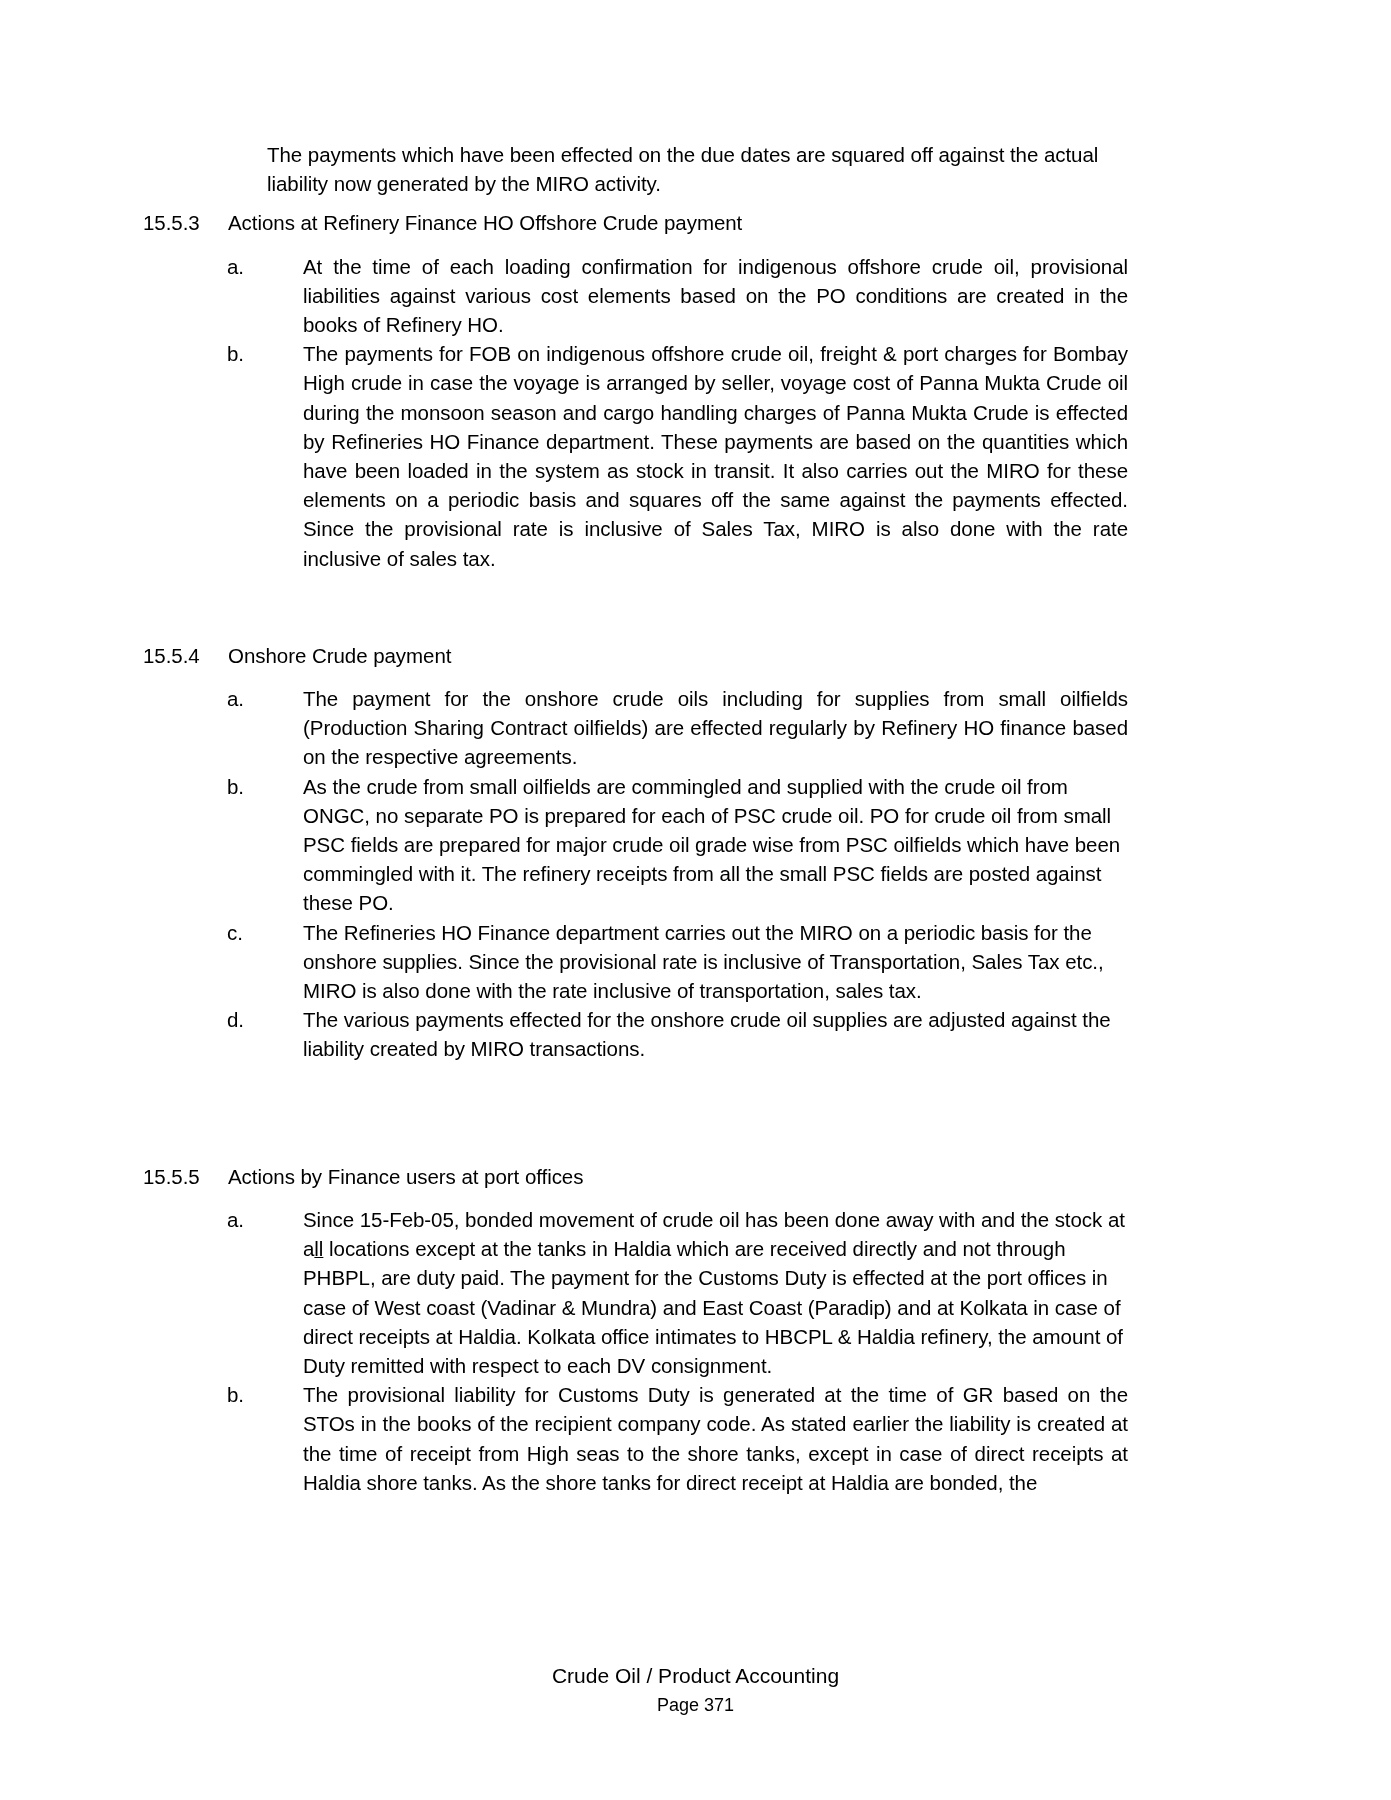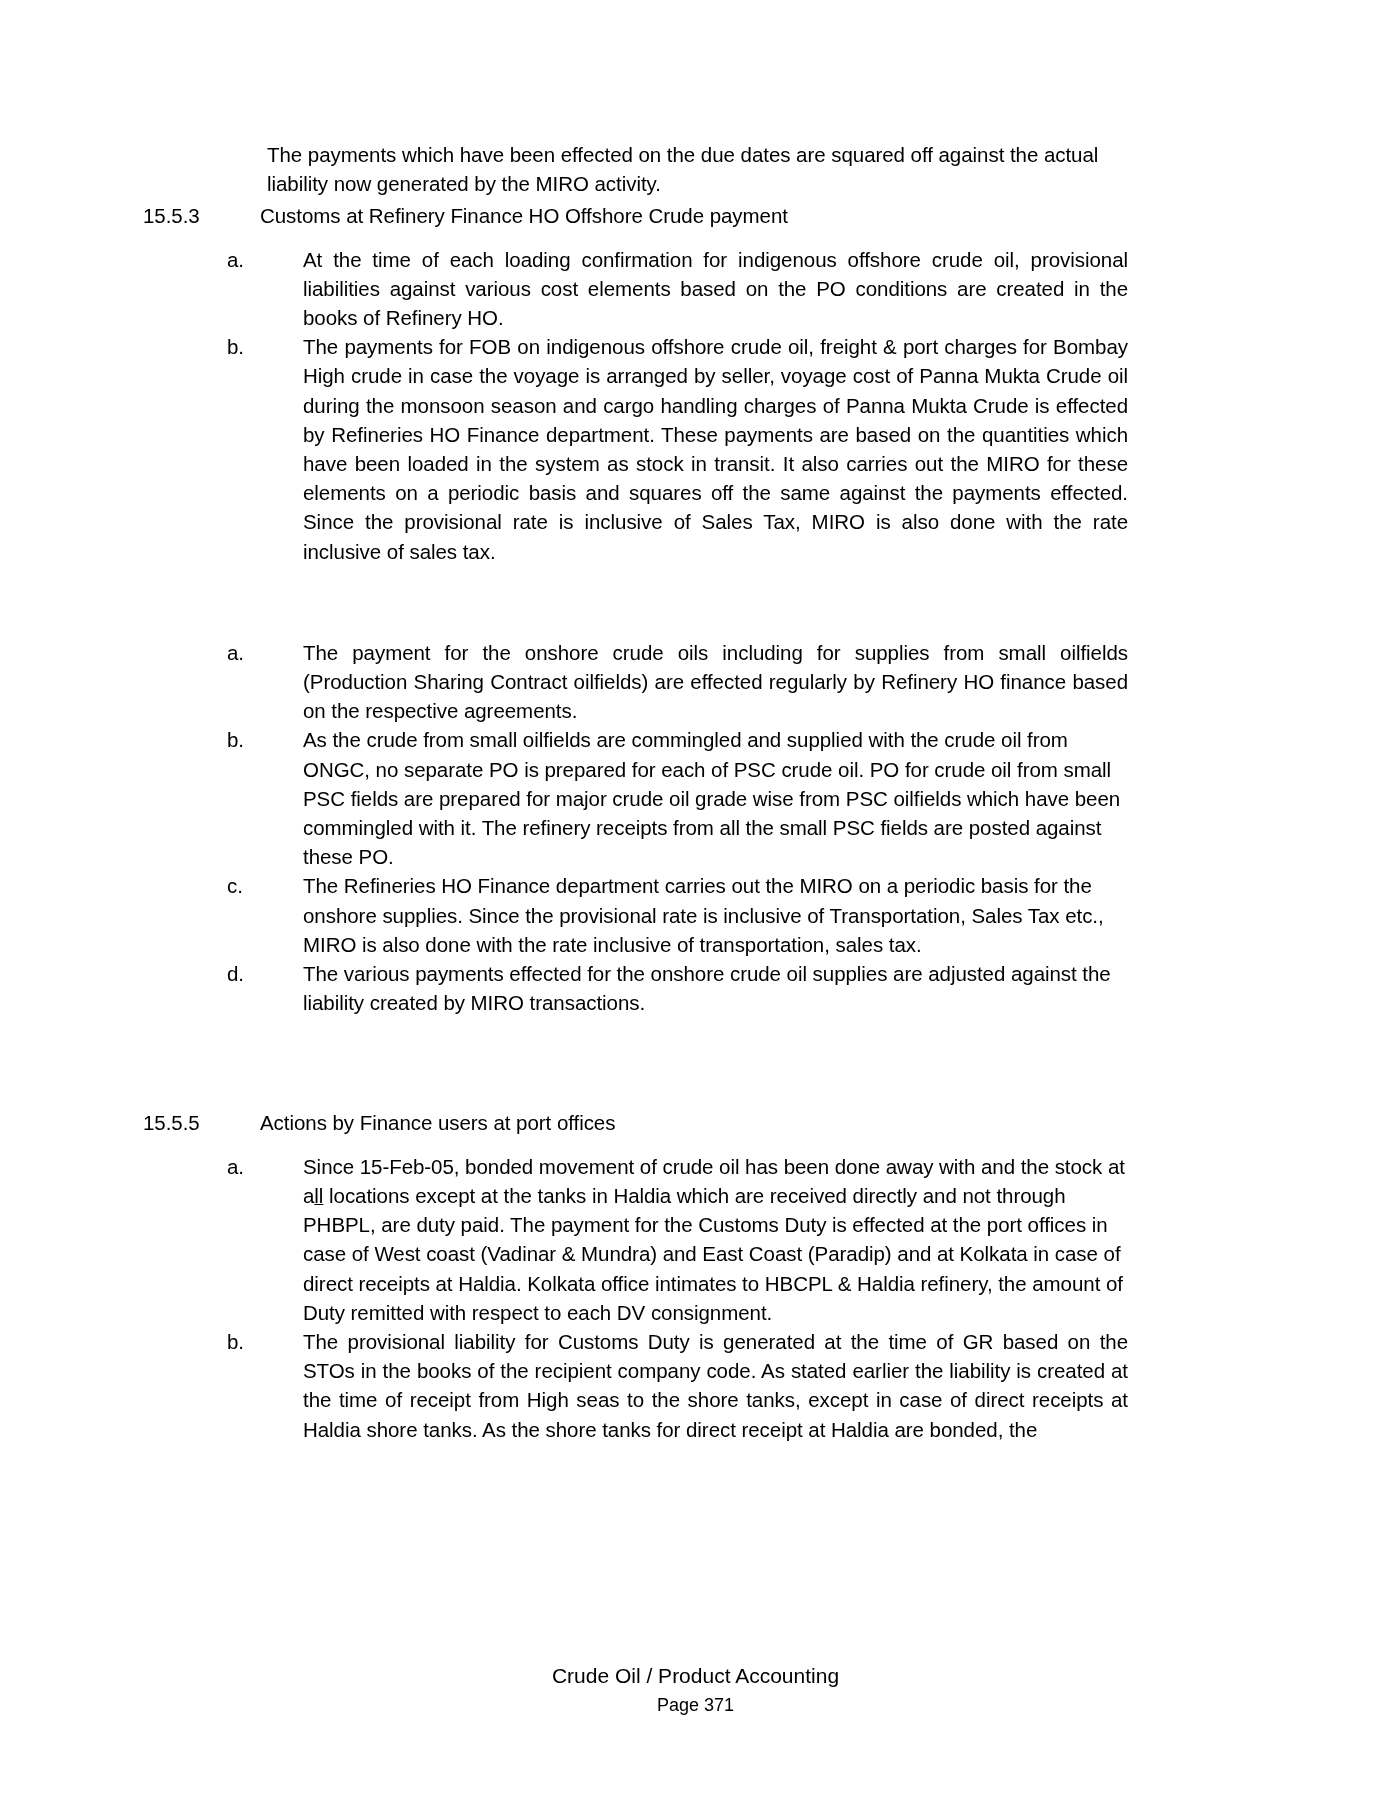--- a/index.html
+++ b/index.html
@@ -40,22 +40,21 @@
   .lead {
     margin: 0 0 0 124px;
     width: 861px;
     text-align: left;
   }
 
   
   .heading-row {
     display: flex;
     align-items: flex-start;
-    margin-top: 3px;
-    gap: 32px;
+    margin-top: 10px;
   }
   .heading-num {
     width: 85px;
     flex: 0 0 85px;
   }
   .heading-text {
     flex: 1 1 auto;
   }
 
   
@@ -109,38 +108,42 @@
 <body>
 
 <div class="page">
 
   <div class="content">
 
     <p class="txt lead left">The payments which have been effected on the due dates are squared off against the actual liability now generated by the MIRO activity.</p>
 
     <div class="heading-row">
       <span class="txt heading-num">15.5.3</span>
-      <span class="txt heading-text">Customs at Refinery Finance HO Offshore Crude payment</span>
+      <span class="txt heading-text">Actions at Refinery Finance HO Offshore Crude payment</span>
     </div>
 
     <div class="gap-sm"></div>
 
     <div class="list">
       <div class="item">
         <span class="txt item-marker">a.</span>
         <span class="txt item-body justify">At the time of each loading confirmation for indigenous offshore crude oil, provisional liabilities against various cost elements based on the PO conditions are created in the books of Refinery HO.</span>
       </div>
       <div class="item">
         <span class="txt item-marker">b.</span>
         <span class="txt item-body justify">The payments for FOB on indigenous offshore crude oil, freight &amp; port charges for Bombay High crude in case the voyage is arranged by seller, voyage cost of Panna Mukta Crude oil during the monsoon season and cargo handling charges of Panna Mukta Crude is effected by Refineries HO Finance department. These payments are based on the quantities which have been loaded in the system as stock in transit. It also carries out the MIRO for these elements on a periodic basis and squares off the same against the payments effected. Since the provisional rate is inclusive of Sales Tax, MIRO is also done with the rate inclusive of sales tax.</span>
       </div>
     </div>
 
     <div class="gap-lg"></div>
 
+    <div class="heading-row">
+      <span class="txt heading-num">15.5.4</span>
+      <span class="txt heading-text">Onshore Crude payment</span>
+    </div>
 
     <div class="gap-sm"></div>
 
     <div class="list">
       <div class="item">
         <span class="txt item-marker">a.</span>
         <span class="txt item-body justify">The payment for the onshore crude oils including for supplies from small oilfields (Production Sharing Contract oilfields) are effected regularly by Refinery HO finance based on the respective agreements.</span>
       </div>
       <div class="item">
         <span class="txt item-marker">b.</span>

